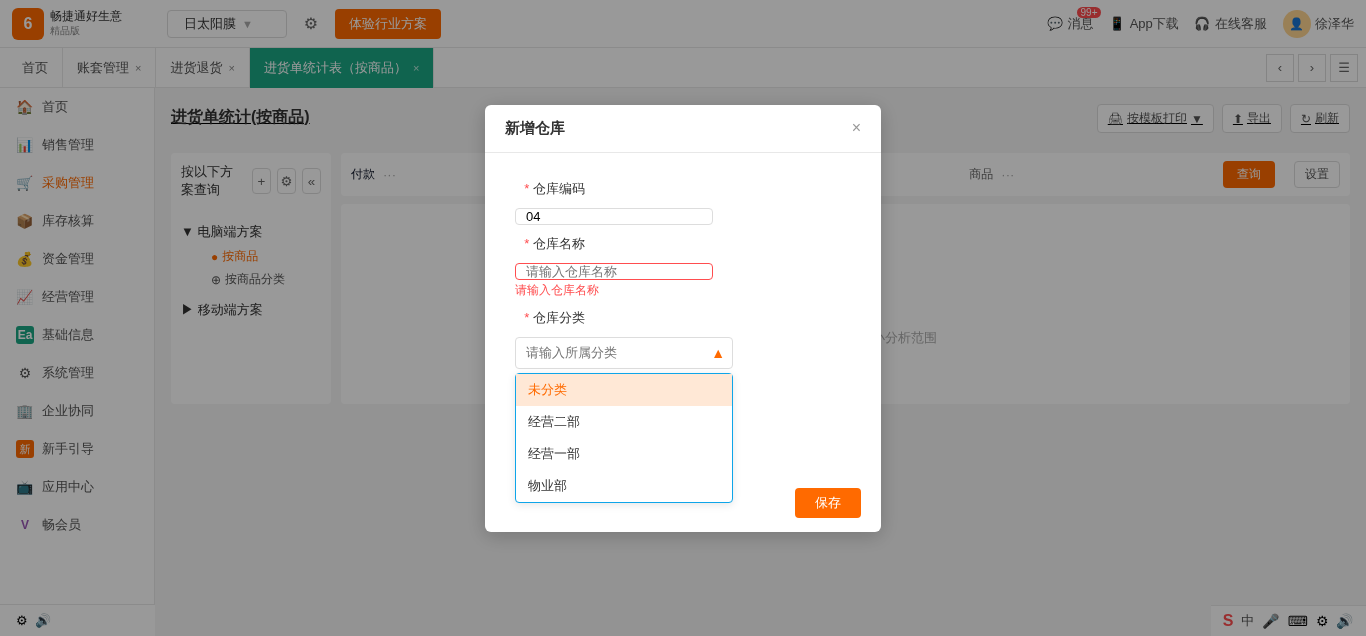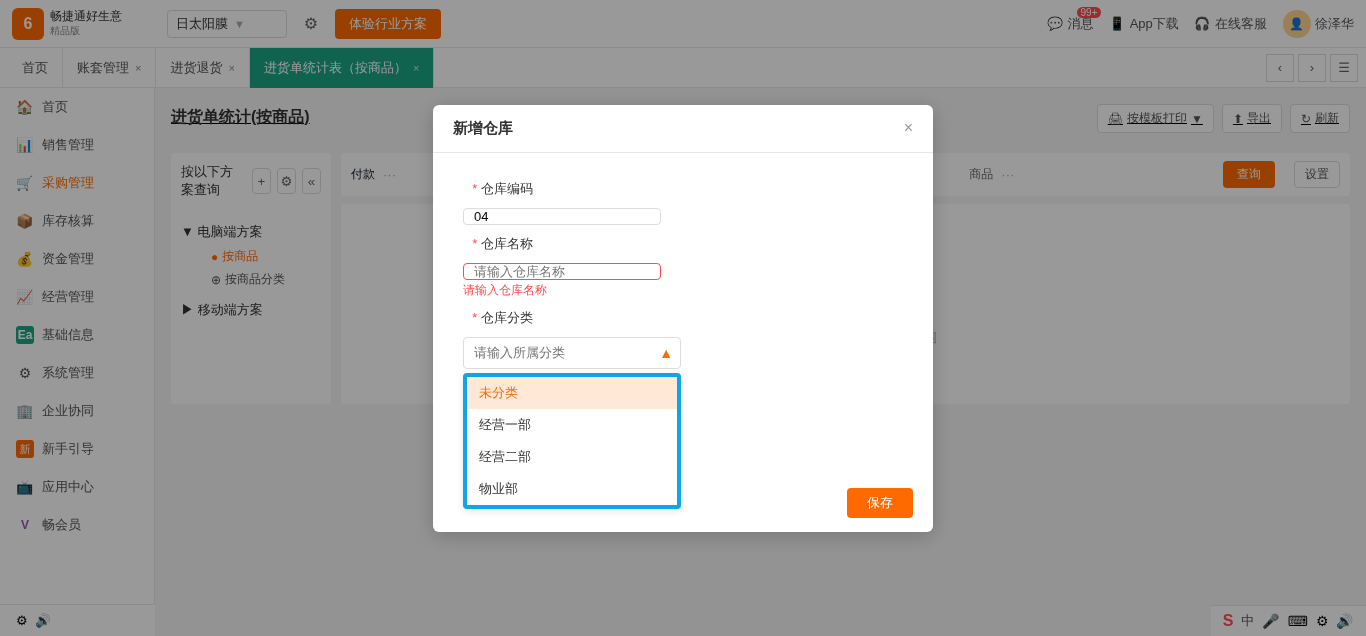--- a/index.html
+++ b/index.html
@@ -38,21 +38,21 @@
       flex: 1;
       display: flex;
       align-items: center;
       gap: 8px;
     }
     .store-selector {
       display: flex;
       align-items: center;
       border: 1px solid #ddd;
       border-radius: 4px;
-      padding: 4px 8px;
+      padding: 4px 16px;
       cursor: pointer;
       min-width: 120px;
       gap: 6px;
       color: #333;
     }
     .store-selector .arrow { color: #aaa; font-size: 11px; }
     .settings-btn {
       width: 32px; height: 32px;
       border: none; background: none;
       cursor: pointer;
@@ -258,21 +258,21 @@
       z-index: 100;
       display: flex;
       align-items: center;
       justify-content: center;
     }
 
     
     .modal {
       background: #fff;
       border-radius: 6px;
-      width: 500px;
+      width: 396px;
       box-shadow: 0 4px 20px rgba(0,0,0,0.2);
       position: relative;
       z-index: 101;
     }
     .modal-header {
       padding: 14px 20px;
       border-bottom: 1px solid #e8e8e8;
       display: flex;
       align-items: center;
       justify-content: space-between;
@@ -353,21 +353,21 @@
       color: #ff6a00;
       font-size: 14px;
       pointer-events: none;
     }
     .dropdown-list {
       position: absolute;
       top: 36px;
       left: 0;
       width: 100%;
       background: #fff;
-      border: 4px solid #0ea5e9;
+      border: 1px solid #0ea5e9;
       border-radius: 4px;
       z-index: 200;
       box-shadow: 0 2px 8px rgba(0,0,0,0.1);
     }
     .dropdown-item {
       padding: 7px 12px;
       cursor: pointer;
       font-size: 13px;
       color: #333;
     }
@@ -657,22 +657,22 @@
         </div>
       </div>
 
       <div class="form-row">
         <label class="form-label required">仓库分类</label>
         <div class="select-wrapper">
           <input class="select-input" type="text" placeholder="请输入所属分类" style="">
           <span class="select-arrow">▲</span>
           <div class="dropdown-list">
             <div class="dropdown-item selected">未分类</div>
+            <div class="dropdown-item">经营二部</div>
             <div class="dropdown-item">经营一部</div>
-            <div class="dropdown-item">经营二部</div>
             <div class="dropdown-item">物业部</div>
           </div>
         </div>
       </div>
 
       <div class="form-row">
         <label class="form-label">备注</label>
         <textarea class="textarea-control" style=""></textarea>
       </div>
     </div>

